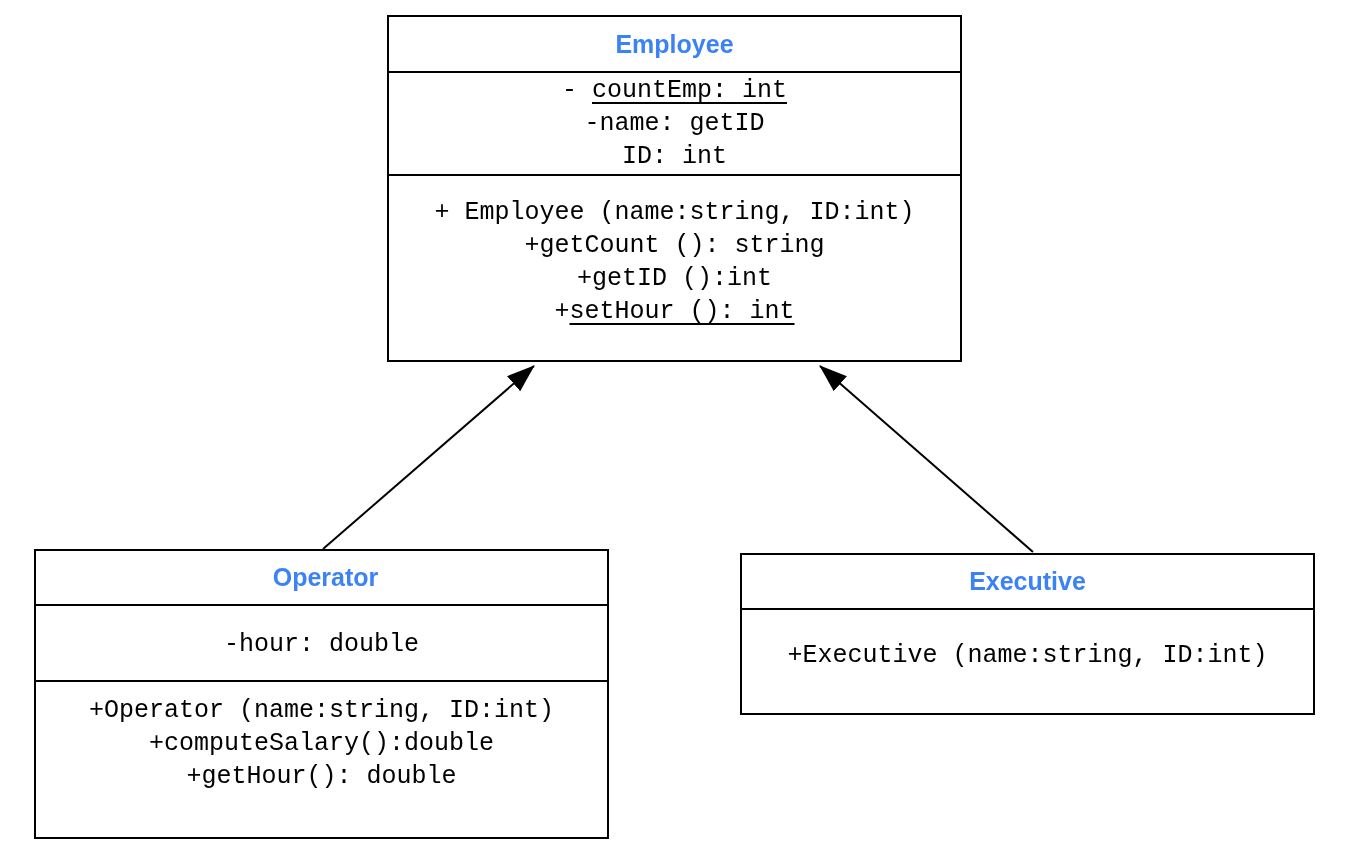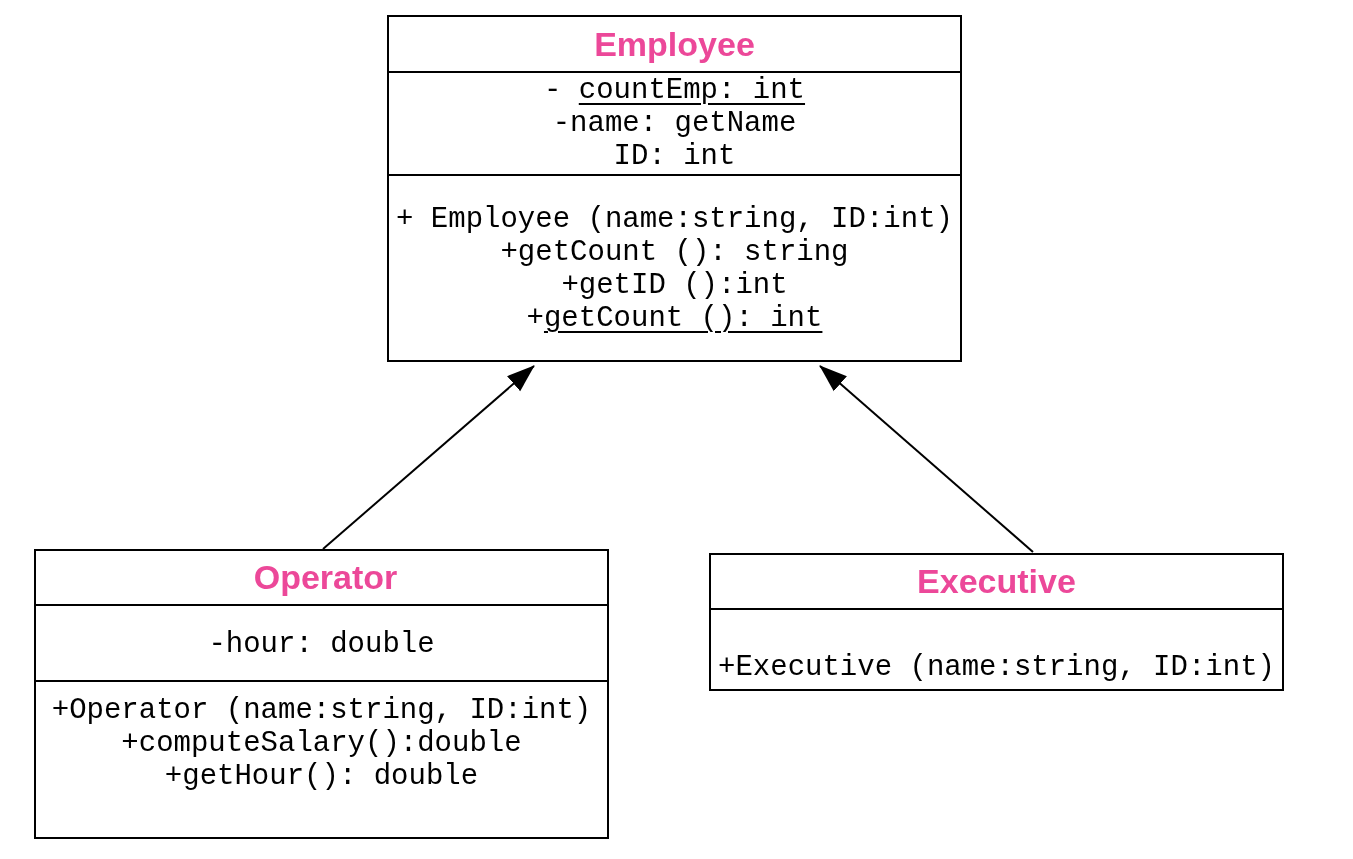--- a/index.html
+++ b/index.html
@@ -24,37 +24,37 @@
     flex-direction: column;
   }
   .class-title {
     box-sizing: border-box;
     border-bottom: 2px solid #000000;
     display: flex;
     align-items: center;
     justify-content: center;
     font-family: "Liberation Sans", "DejaVu Sans", sans-serif;
     font-weight: 600;
-    font-size: 34px;
-    color: #ec4899;
+    font-size: 25px;
+    color: #3b82f6;
     flex: 0 0 auto;
   }
   .compartment {
     box-sizing: border-box;
     flex: 0 0 auto;
   }
   .compartment.divided {
     border-bottom: 2px solid #000000;
   }
   .compartment.fill {
     flex: 1 1 auto;
   }
   .member {
     font-family: "Liberation Mono", "DejaVu Sans Mono", monospace;
-    font-size: 29px;
+    font-size: 25px;
     line-height: 33px;
     color: #000000;
     text-align: center;
     white-space: pre;
   }
   .member span[data-u="true"] {
     text-decoration: underline;
     text-decoration-thickness: 2px;
     text-underline-offset: 5px;
   }
@@ -64,48 +64,48 @@
     top: 0;
     width: 1353px;
     height: 859px;
     pointer-events: none;
   }
 
   
   #employee-box  { left: 387px; top: 15px;  width: 575px; height: 347px; }
   #employee-box .class-title { height: 56px; }
   #employee-attrs   { height: 103px; padding-top: 1px; }
-  #employee-methods { padding-top: 27px; }
+  #employee-methods { padding-top: 20px; }
 
   #operator-box  { left: 34px;  top: 549px; width: 575px; height: 290px; }
   #operator-box .class-title { height: 55px; padding-left: 8px; }
   #operator-attrs   { height: 76px; padding-top: 22px; }
   #operator-methods { padding-top: 12px; }
 
-  #executive-box { left: 709px; top: 553px; width: 575px; height: 138px; }
+  #executive-box { left: 740px; top: 553px; width: 575px; height: 162px; }
   #executive-box .class-title { height: 55px; }
-  #executive-methods { padding-top: 41px; }
+  #executive-methods { padding-top: 29px; }
 </style>
 </head>
 <body>
 
 <div id="canvas">
 
   <div class="class-box" id="employee-box">
     <div class="class-title">Employee</div>
     <div class="compartment divided" id="employee-attrs">
       <div class="member"><span>- </span><span data-u="true">countEmp: int</span></div>
-      <div class="member"><span></span><span>-name: getName</span></div>
+      <div class="member"><span></span><span>-name: getID</span></div>
       <div class="member"><span></span><span>ID: int</span></div>
     </div>
     <div class="compartment fill" id="employee-methods">
       <div class="member"><span></span><span>+ Employee (name:string, ID:int)</span></div>
       <div class="member"><span></span><span>+getCount (): string</span></div>
       <div class="member"><span></span><span>+getID ():int</span></div>
-      <div class="member"><span>+</span><span data-u="true">getCount (): int</span></div>
+      <div class="member"><span>+</span><span data-u="true">setHour (): int</span></div>
     </div>
   </div>
 
   <div class="class-box" id="operator-box">
     <div class="class-title">Operator</div>
     <div class="compartment divided" id="operator-attrs">
       <div class="member"><span></span><span>-hour: double</span></div>
     </div>
     <div class="compartment fill" id="operator-methods">
       <div class="member"><span></span><span>+Operator (name:string, ID:int)</span></div>

